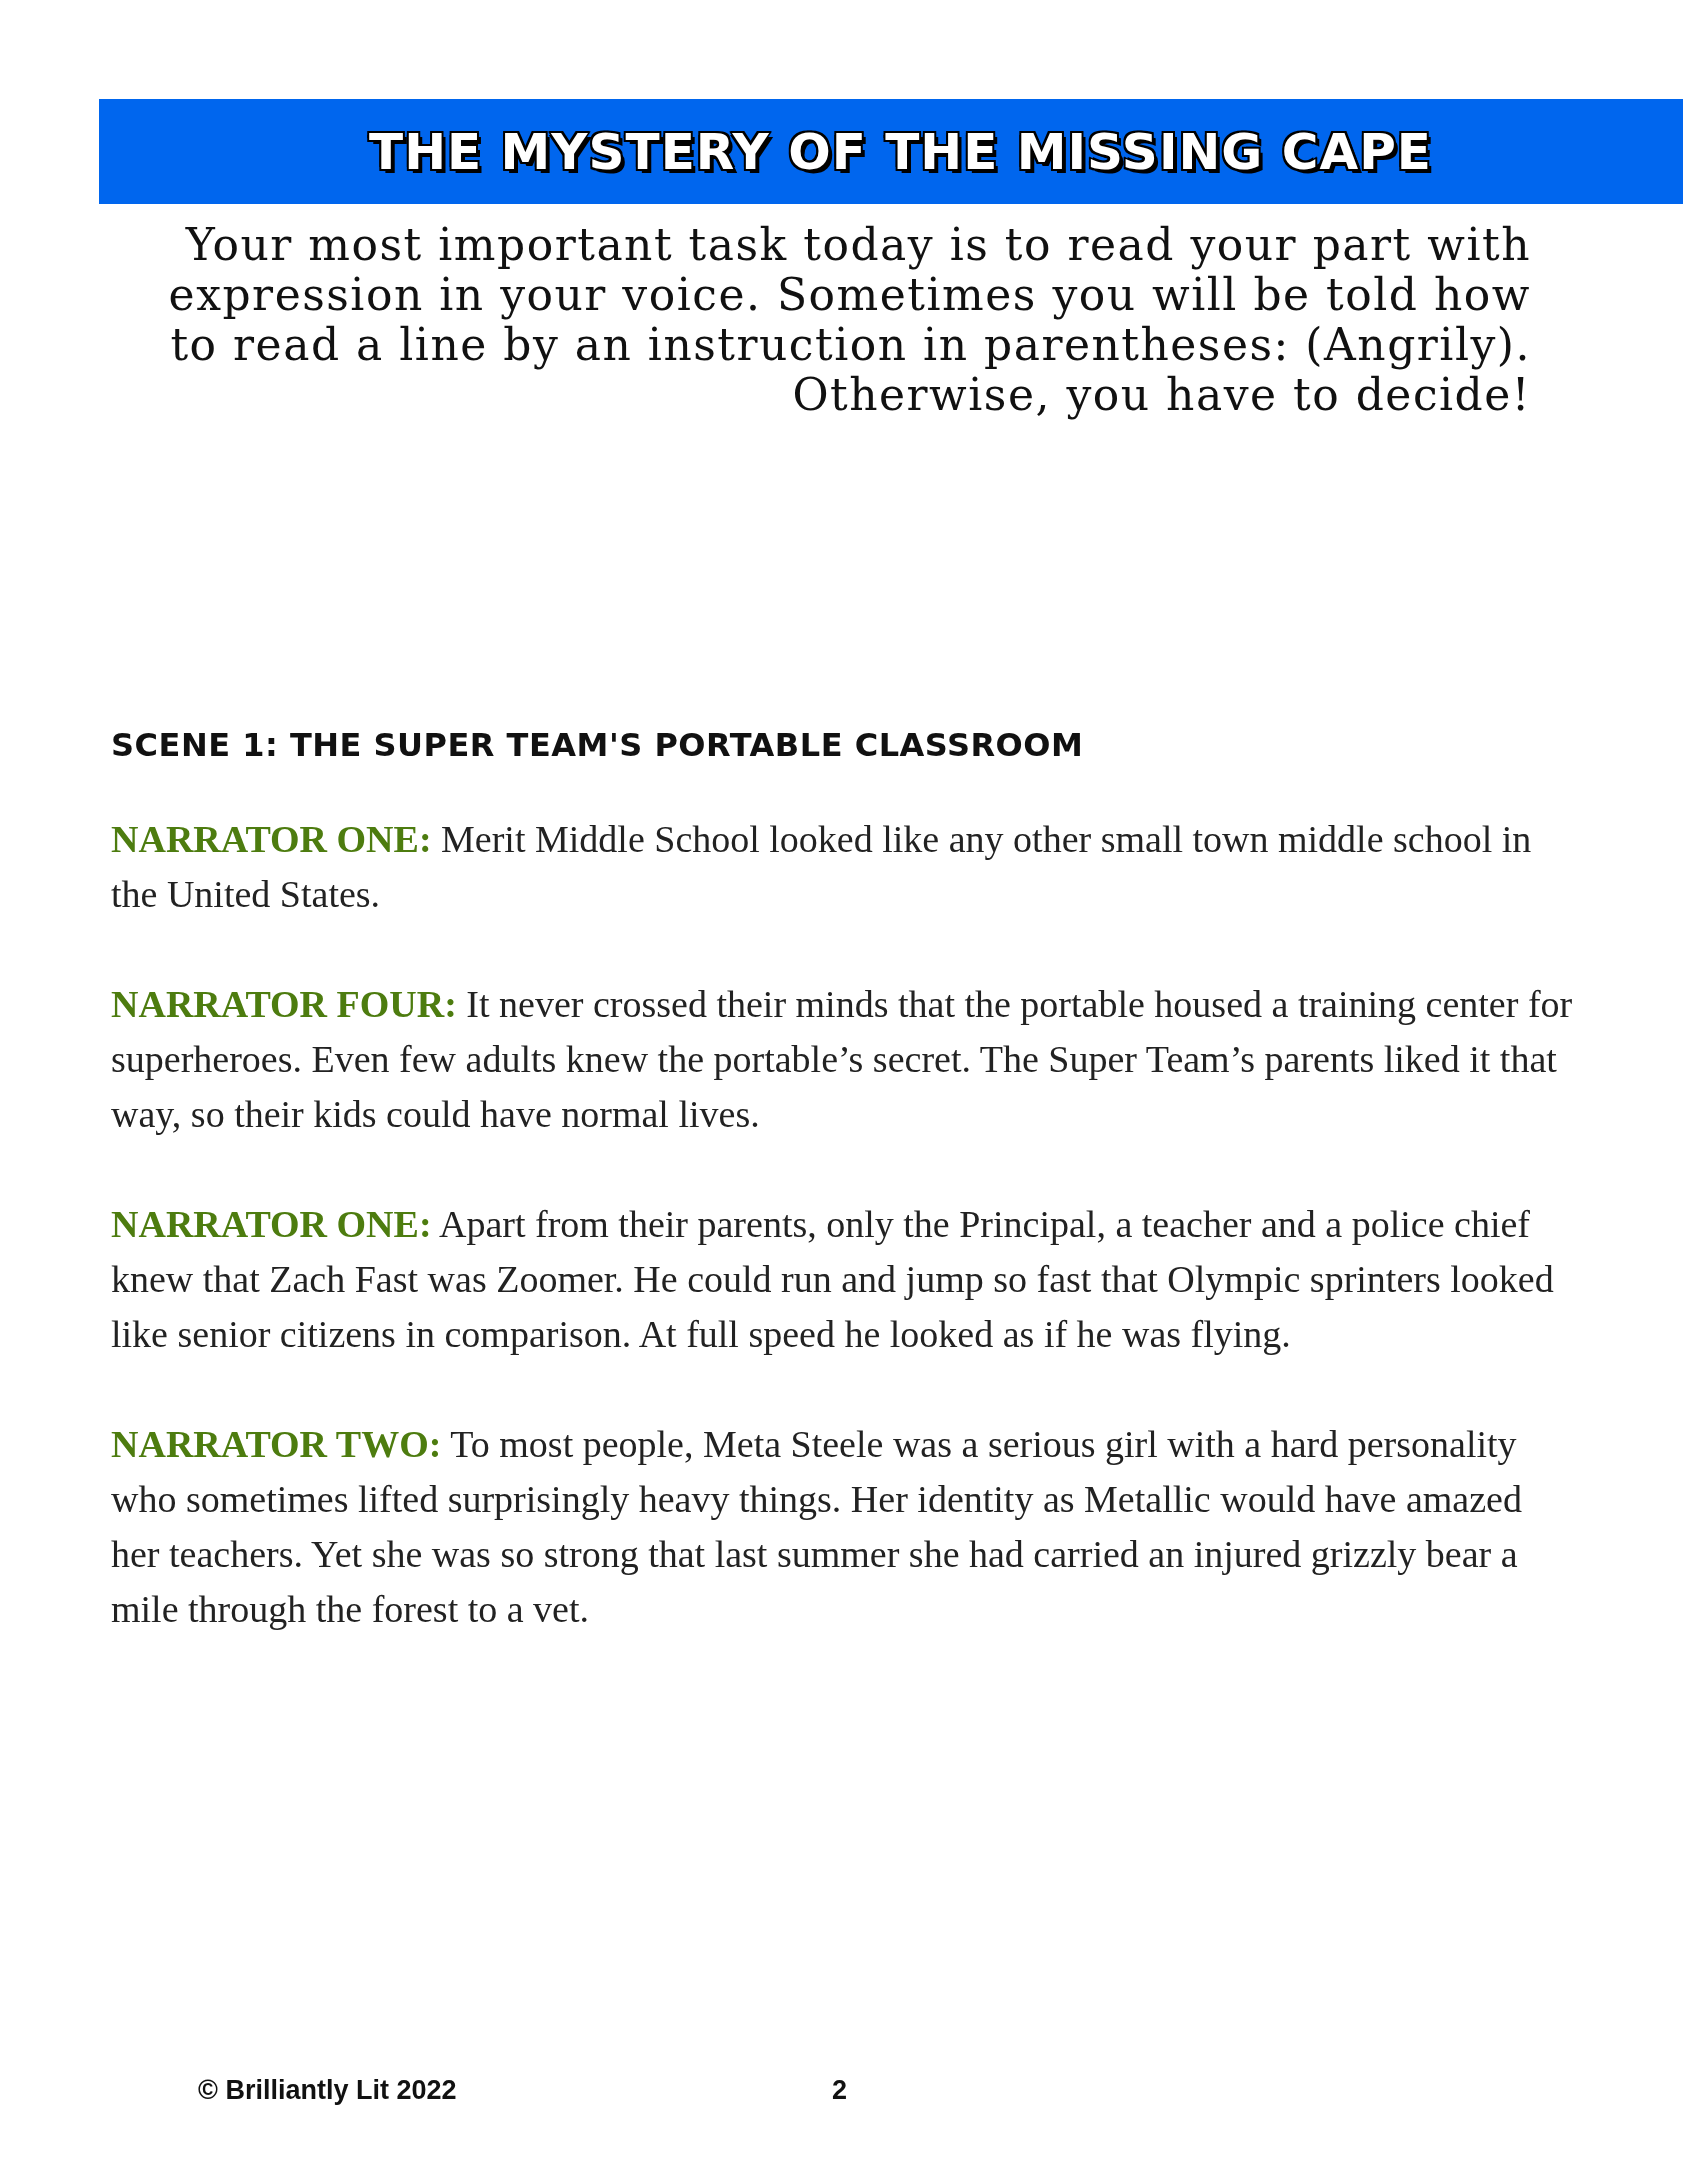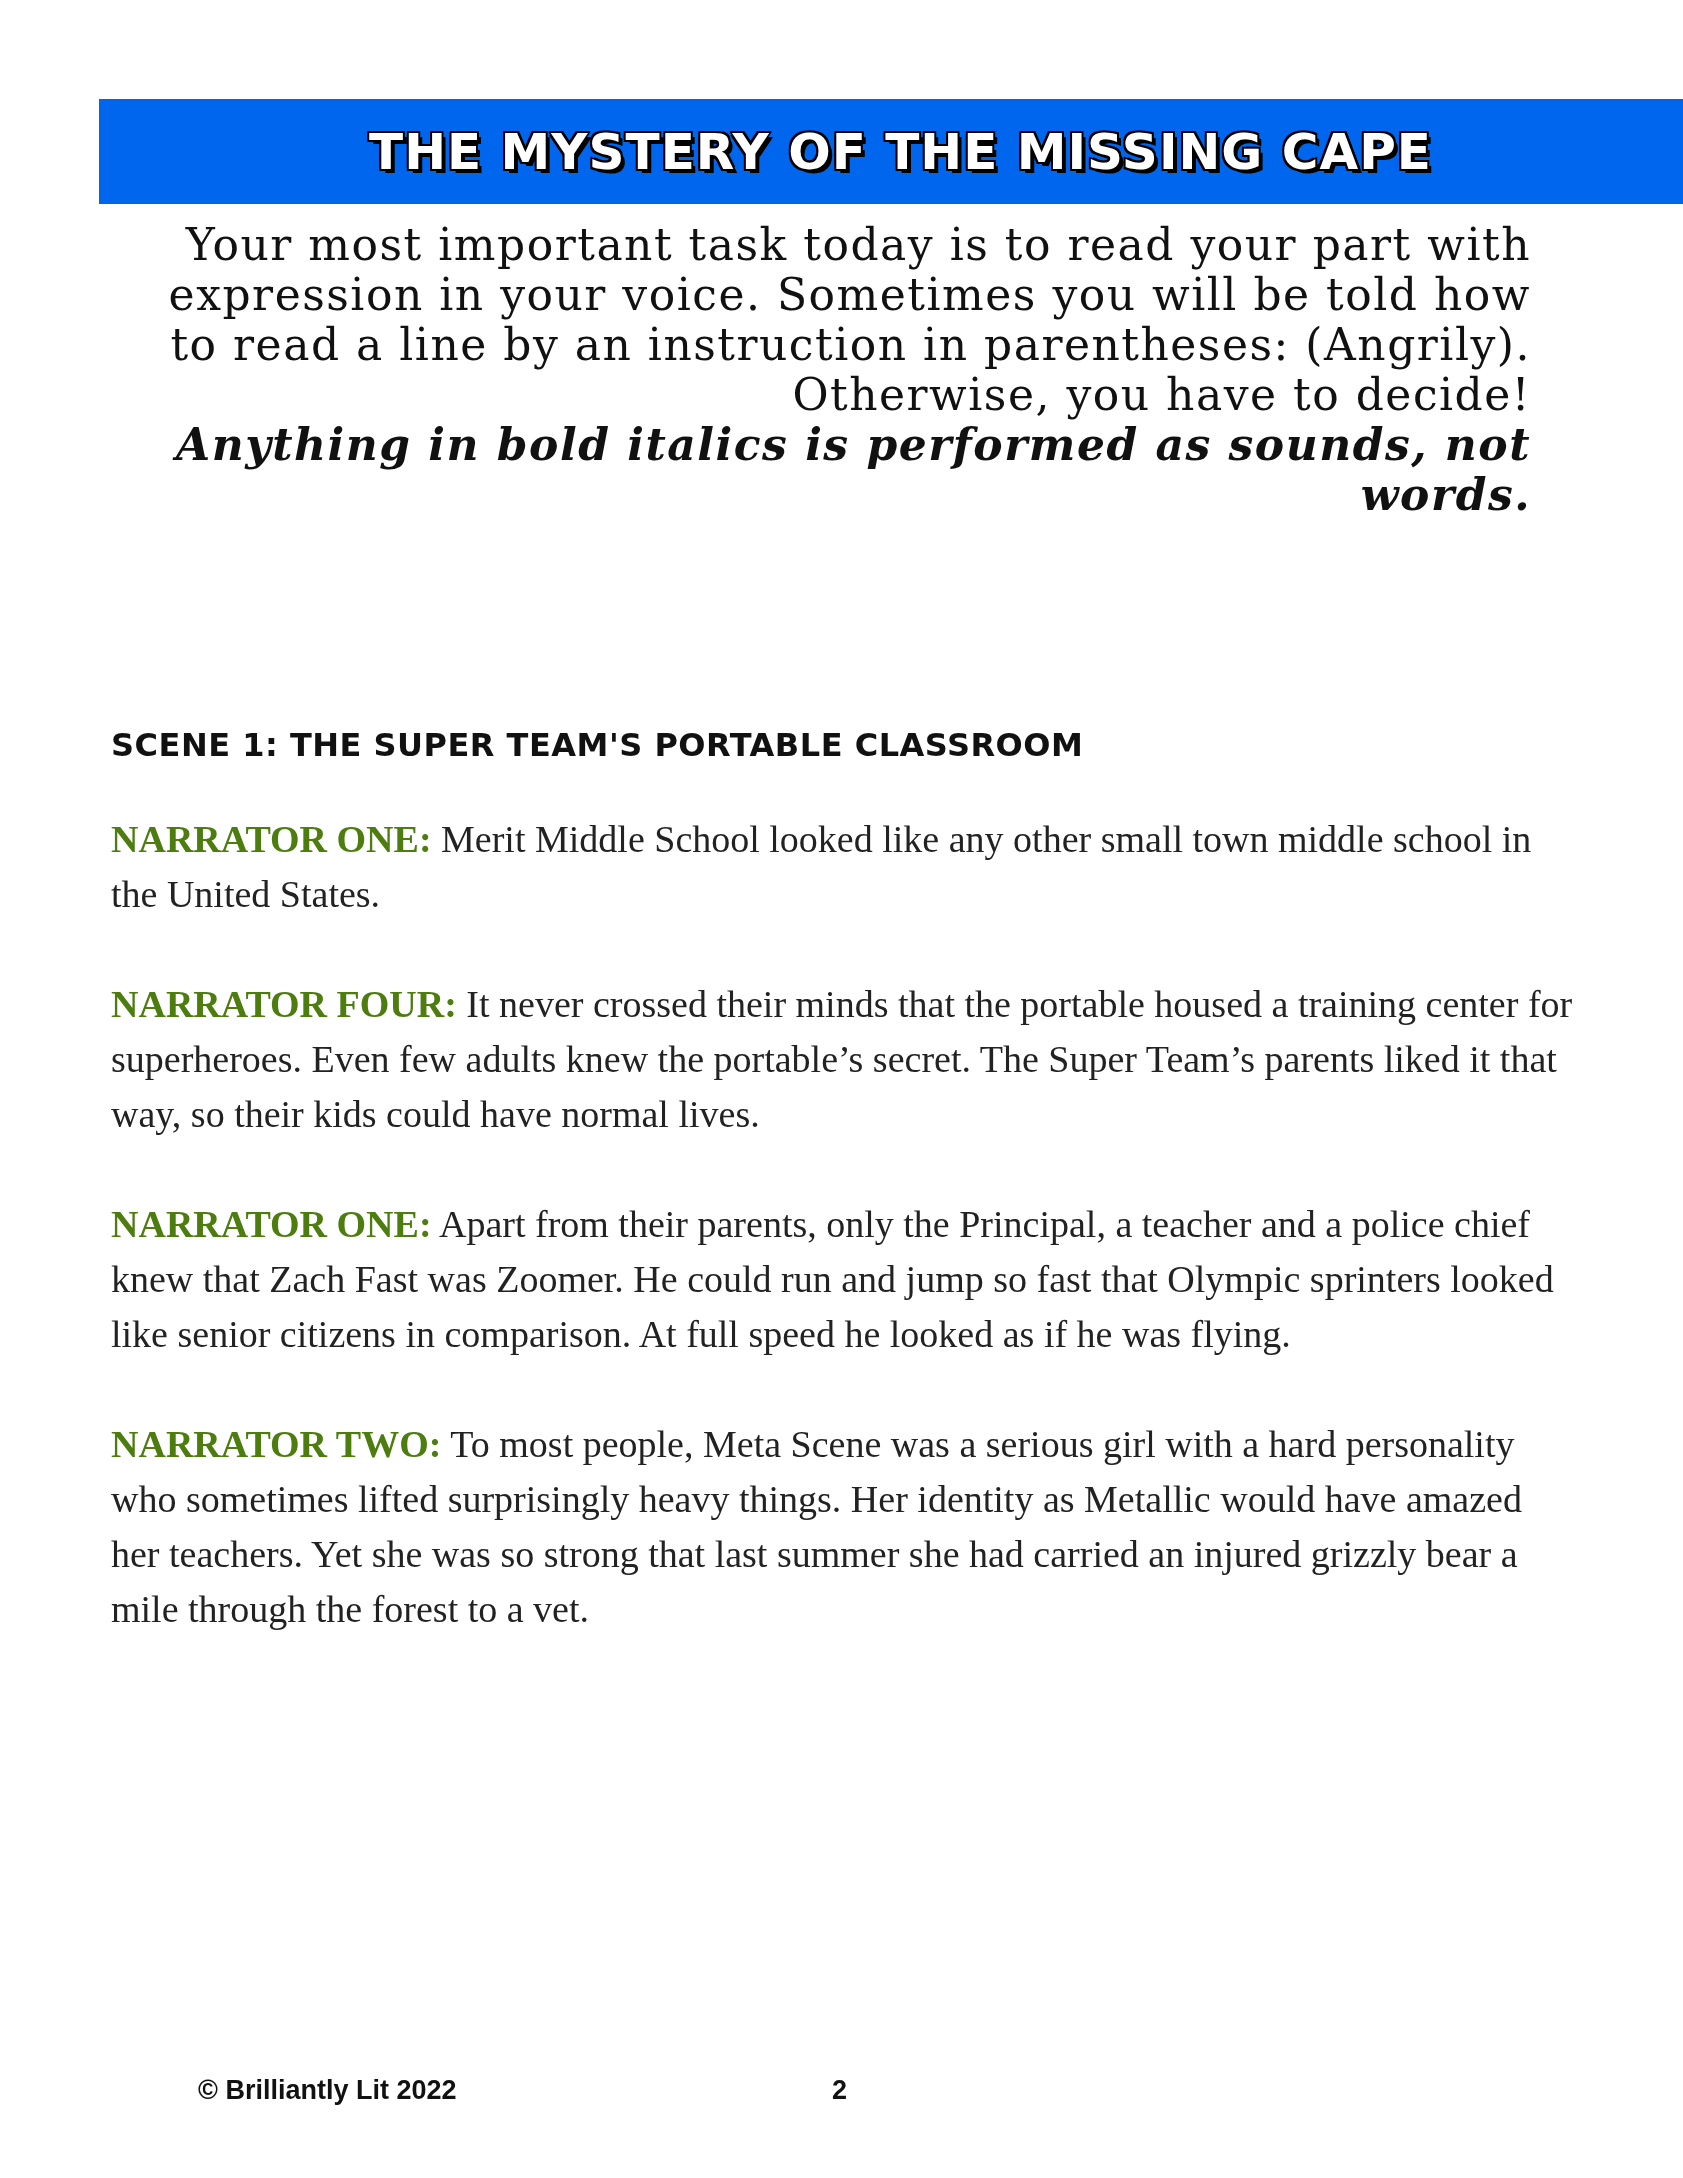--- a/index.html
+++ b/index.html
@@ -43,27 +43,26 @@
 </style>
 </head>
 <body>
 
 <div class="banner">
   <span class="banner-title">The Mystery of the Missing Cape</span>
 </div>
 
 <div class="intro">
   <p>Your most important task today is to read your part with expression in your voice. Sometimes you will be told how to read a line by an instruction in parentheses: (Angrily). Otherwise, you have to decide!</p>
-  <p class="bi">Anything in bold italics is performed as sounds, not words.</p>
 </div>
 
 <div class="scene">Scene 1: The Super Team's Portable Classroom</div>
 
 <div class="script">
   <p class="entry"><span class="speaker">NARRATOR ONE:</span><span> Merit Middle School looked like any other small town middle school in the United States.</span></p>
   <p class="entry"><span class="speaker">NARRATOR FOUR:</span><span> It never crossed their minds that the portable housed a training center for superheroes. Even few adults knew the portable’s secret. The Super Team’s parents liked it that way, so their kids could have normal lives.</span></p>
   <p class="entry"><span class="speaker">NARRATOR ONE:</span><span> Apart from their parents, only the Principal, a teacher and a police chief knew that Zach Fast was Zoomer. He could run and jump so fast that Olympic sprinters looked like senior citizens in comparison. At full speed he looked as if he was flying.</span></p>
-  <p class="entry"><span class="speaker">NARRATOR TWO:</span><span> To most people, Meta Scene was a serious girl with a hard personality who sometimes lifted surprisingly heavy things. Her identity as Metallic would have amazed her teachers. Yet she was so strong that last summer she had carried an injured grizzly bear a mile through the forest to a vet.</span></p>
+  <p class="entry"><span class="speaker">NARRATOR TWO:</span><span> To most people, Meta Steele was a serious girl with a hard personality who sometimes lifted surprisingly heavy things. Her identity as Metallic would have amazed her teachers. Yet she was so strong that last summer she had carried an injured grizzly bear a mile through the forest to a vet.</span></p>
 </div>
 
 <div class="footer-copy">© Brilliantly Lit 2022</div>
 <div class="footer-page">2</div>
 
 
 </body></html>

